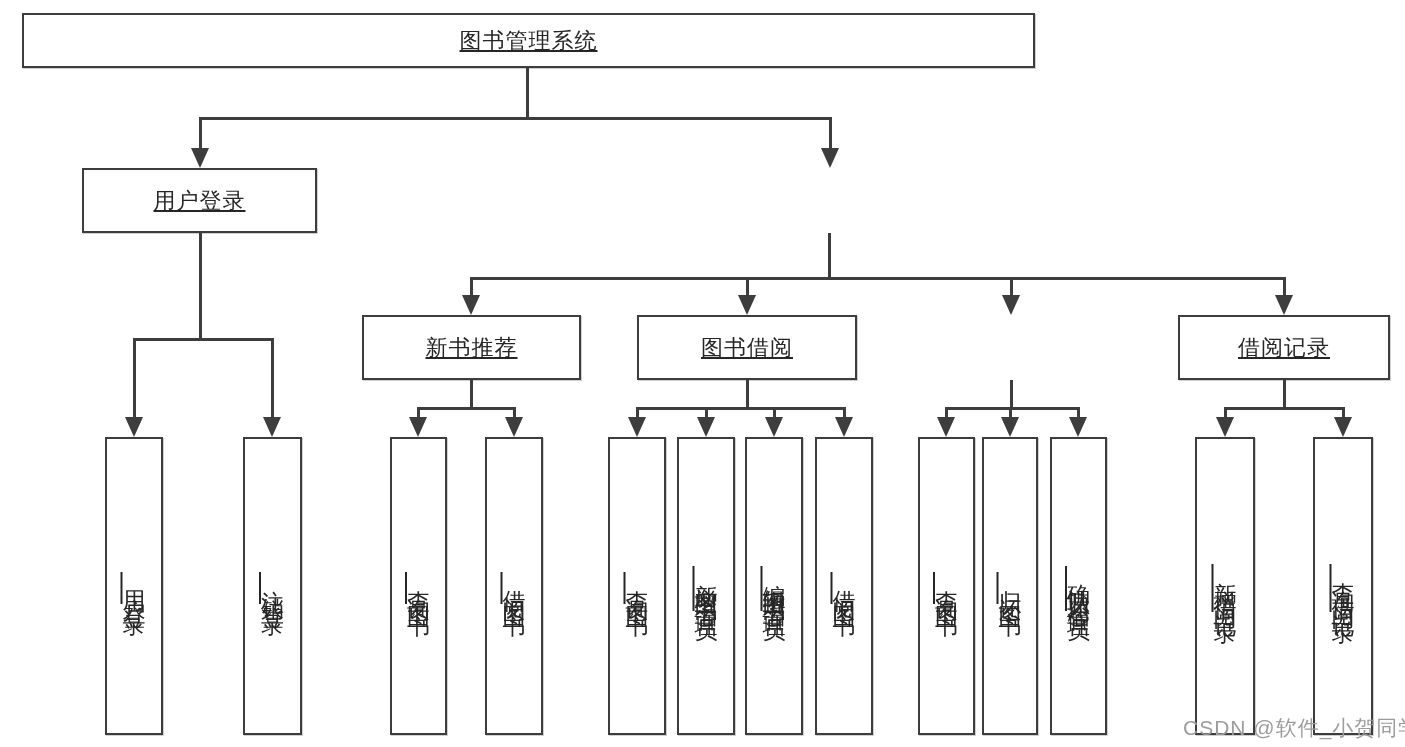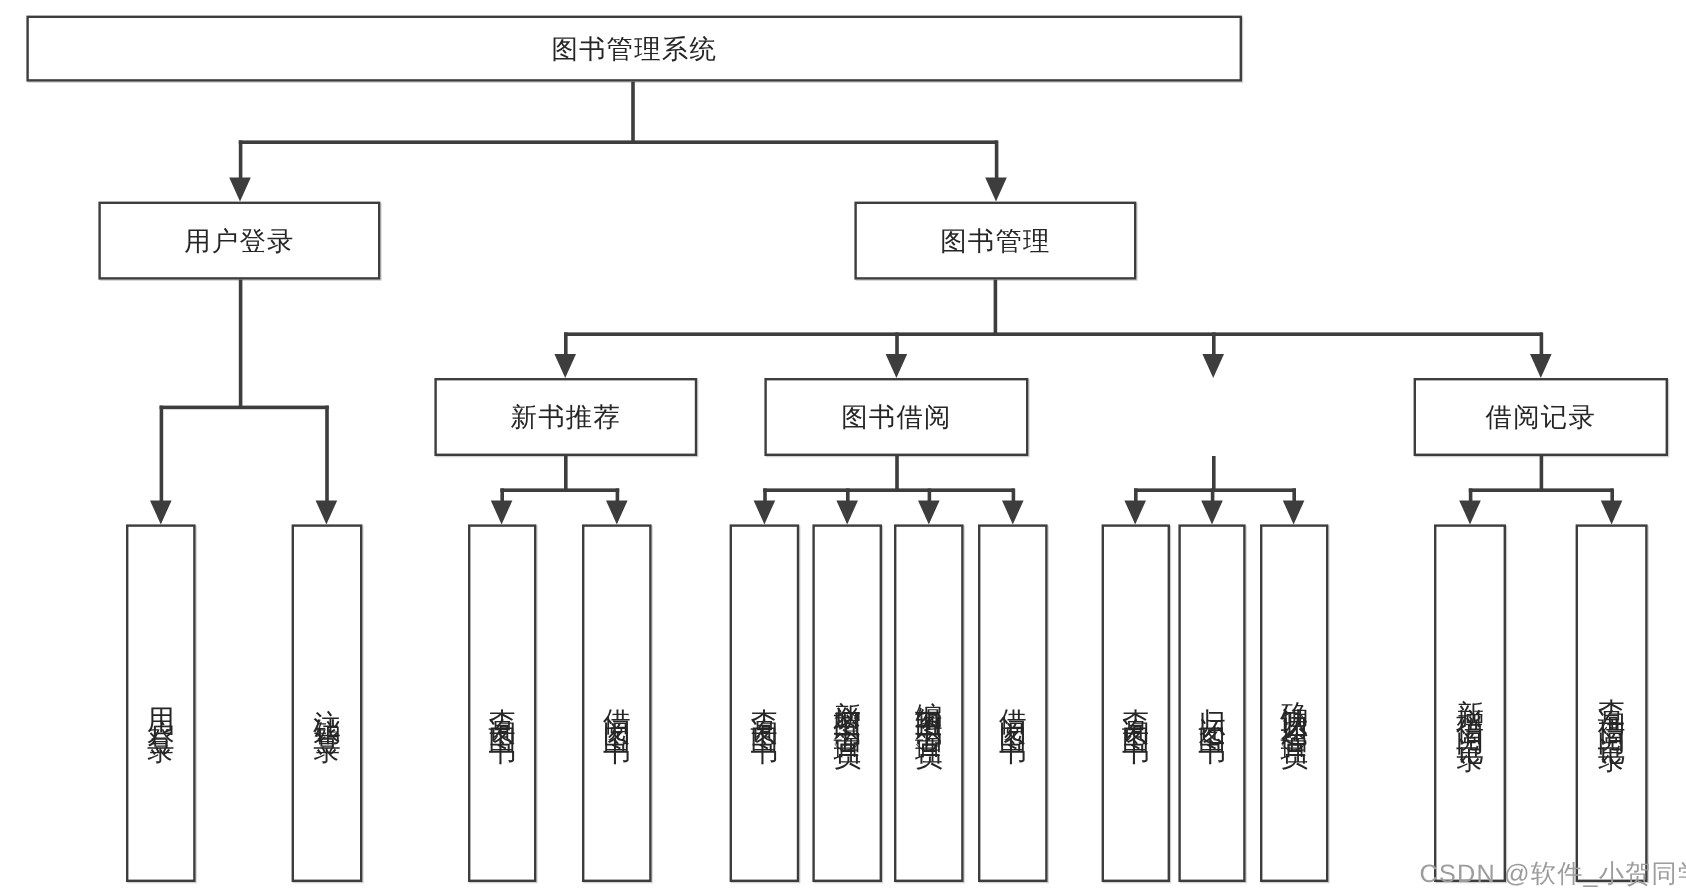--- a/index.html
+++ b/index.html
@@ -16,20 +16,21 @@
     background: #ffffff;
     border: 2.5px solid #3d3d3d;
     box-sizing: border-box;
     display: flex;
     align-items: center;
     justify-content: center;
     color: #262626;
     font-size: 22px;
     letter-spacing: 1px;
     box-shadow: 1px 1px 0 rgba(120,120,120,0.35);
+    text-decoration: underline;
   }
   .vbox {
     writing-mode: vertical-rl;
     text-orientation: mixed;
     font-size: 23px;
     letter-spacing: 8px;
     line-height: 1;
     padding-top: 4px;
   }
   .line {
@@ -66,23 +67,20 @@
 
   <div class="line" style="left:526px; top:68px; width:2.5px; height:50px;"></div>
   <div class="line" style="left:199px; top:117px; width:632px; height:2.5px;"></div>
   <div class="line" style="left:199px; top:117px; width:2.5px; height:33px;"></div>
   <div class="arrowhead" style="left:191px; top:148px;"></div>
   <div class="line" style="left:829px; top:117px; width:2.5px; height:33px;"></div>
   <div class="arrowhead" style="left:821px; top:148px;"></div>
 
   <div class="box" style="left:82px; top:168px; width:235px; height:65px;">
     <span>用户登录</span>
-  </div>
-  <div class="box" style="left:712px; top:168px; width:235px; height:65px;">
-    <span>图书管理</span>
   </div>
 
   <div class="line" style="left:199px; top:233px; width:2.5px; height:106px;"></div>
   <div class="line" style="left:133px; top:338px; width:141px; height:2.5px;"></div>
   <div class="line" style="left:133px; top:338px; width:2.5px; height:80px;"></div>
   <div class="arrowhead" style="left:125px; top:417px;"></div>
   <div class="line" style="left:271px; top:338px; width:2.5px; height:80px;"></div>
   <div class="arrowhead" style="left:263px; top:417px;"></div>
 
   <div class="line" style="left:828px; top:233px; width:2.5px; height:46px;"></div>

